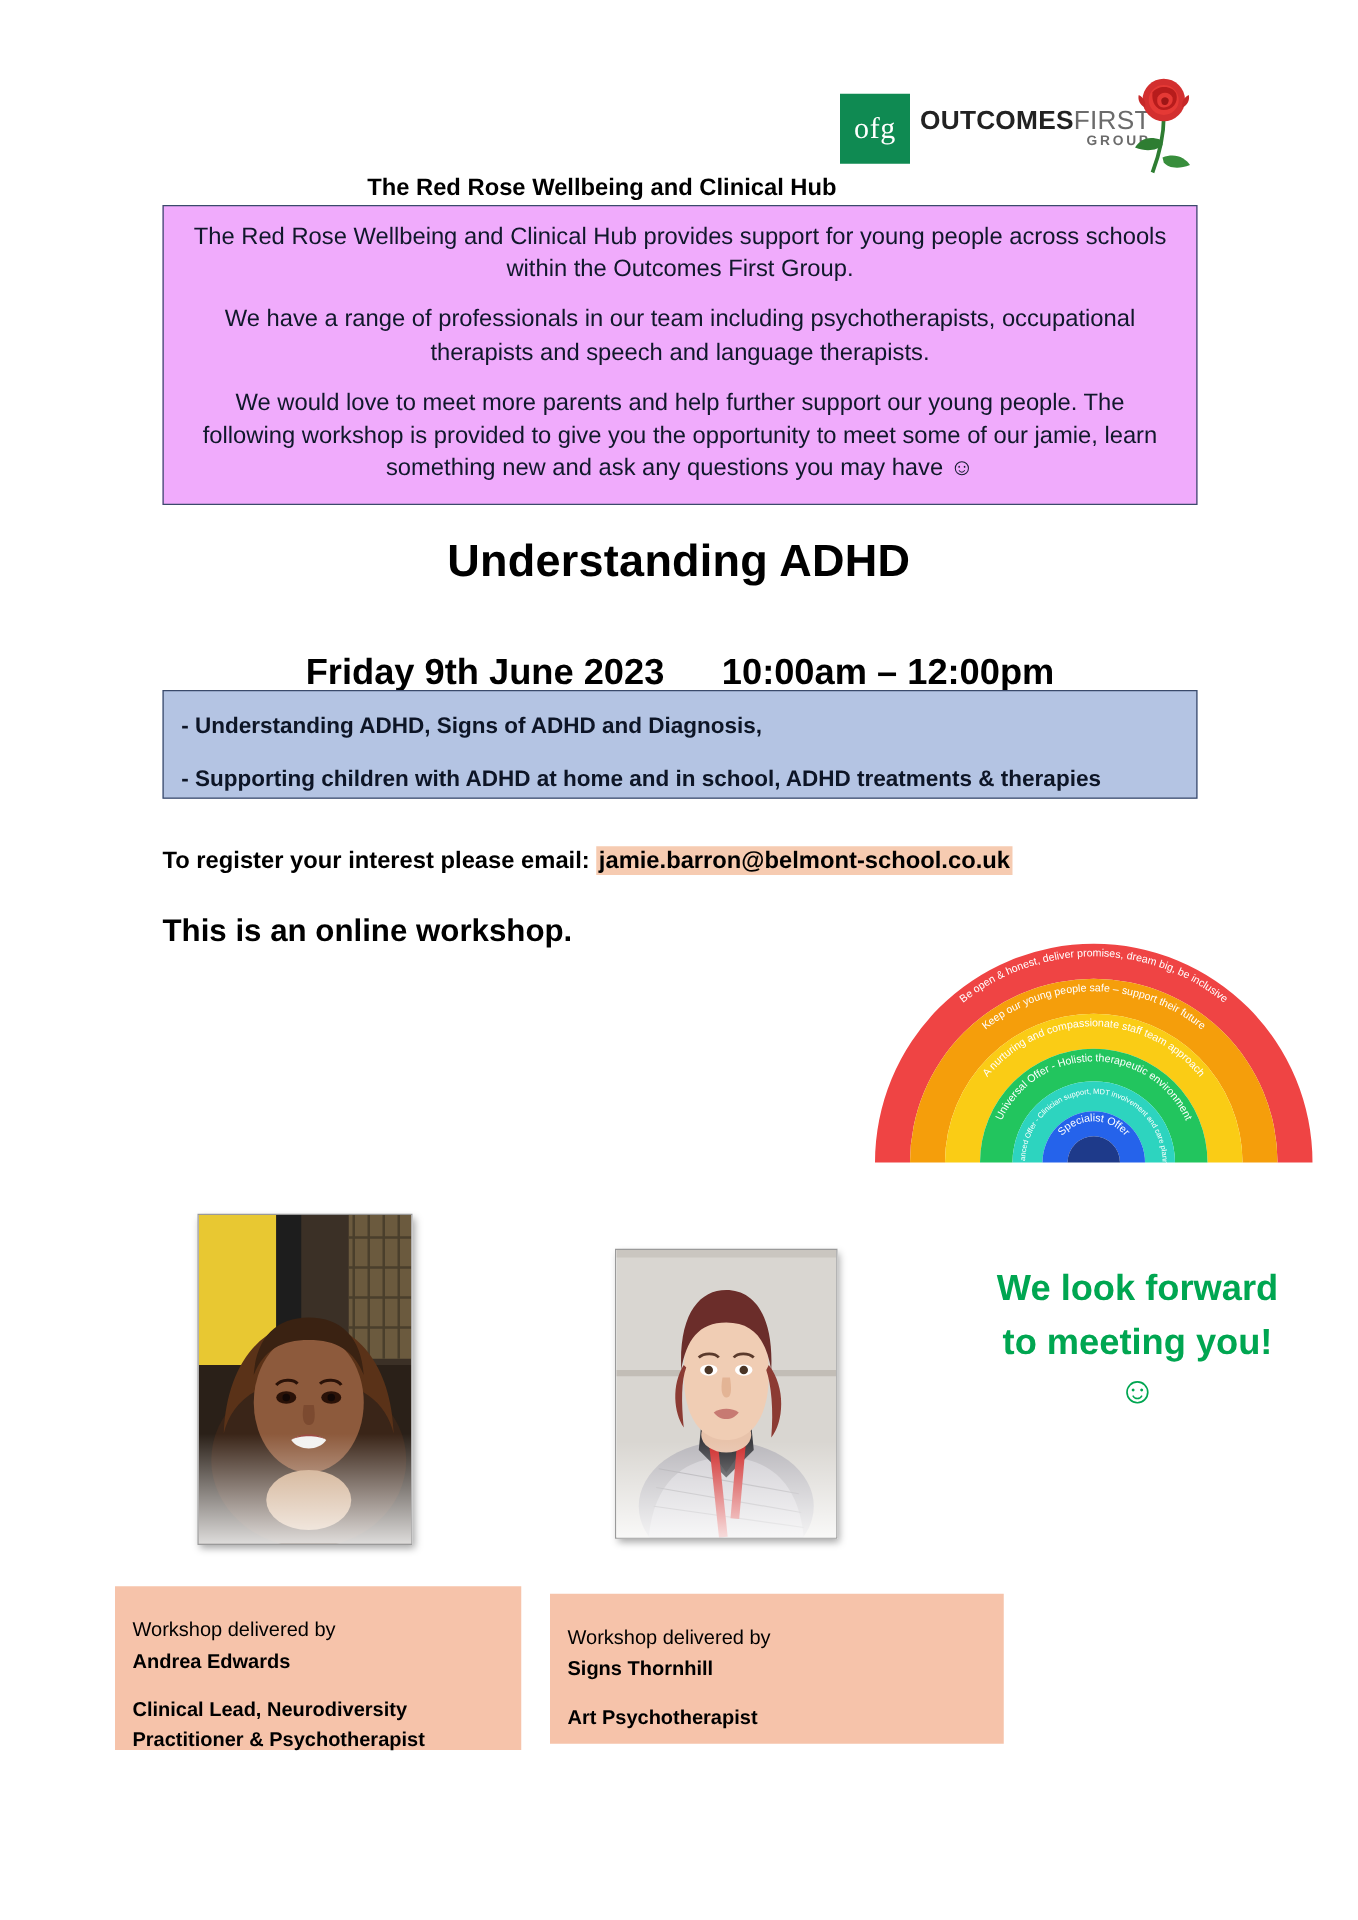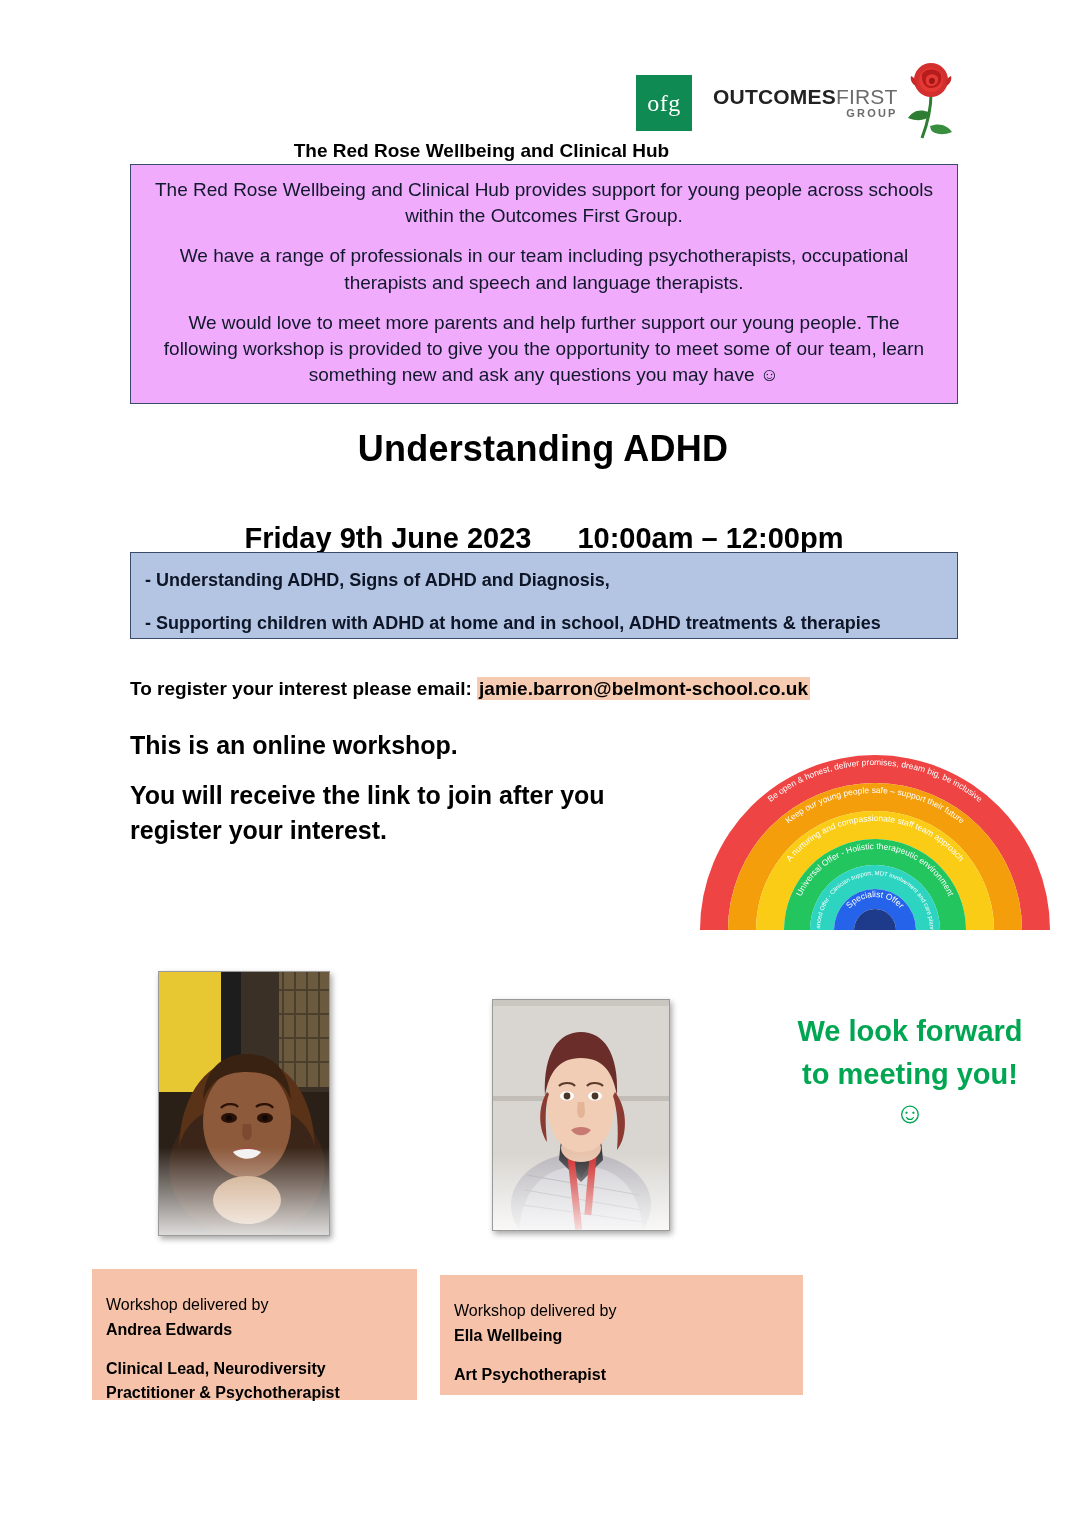--- a/index.html
+++ b/index.html
@@ -19,25 +19,24 @@
   
   #header-area {
     position: absolute;
     top: 60px;
     left: 0;
     width: 1086px;
     height: 110px;
   }
   #ofg-logo {
     position: absolute;
-    left: 636px;
+    left: 672px;
     top: 15px;
     display: flex;
     align-items: center;
-    gap: 13px;
   }
   #ofg-mark {
     width: 56px;
     height: 56px;
     background: #0f8a52;
     color: #ffffff;
     display: flex;
     align-items: center;
     justify-content: center;
     font-family: "Liberation Serif", serif;
@@ -314,42 +313,41 @@
     <path d="M18 26 C14 24 12 20 13 16 C17 18 19 22 18 26 Z" fill="#c62828"></path>
     <path d="M48 26 C52 24 54 20 53 16 C49 18 47 22 48 26 Z" fill="#c62828"></path>
   </svg>
 
   <div id="hub-title">The Red Rose Wellbeing and Clinical Hub</div>
 </div>
 
 <div id="intro-box">
   <p>The Red Rose Wellbeing and Clinical Hub provides support for young people across schools within the Outcomes First Group.</p>
   <p>We have a range of professionals in our team including psychotherapists, occupational therapists and speech and language therapists.</p>
-  <p>We would love to meet more parents and help further support our young people. The following workshop is provided to give you the opportunity to meet some of our team, learn something new and ask any questions you may have ☺</p>
+  <p>We would love to meet more parents and help further support our young people. The following workshop is provided to give you the opportunity to meet some of our jamie, learn something new and ask any questions you may have ☺</p>
 </div>
 
 <div id="workshop-title">Understanding ADHD</div>
 
 <div id="workshop-datetime">
   <span>Friday 9th June 2023</span><span class="gap"></span><span>10:00am – 12:00pm</span>
 </div>
 
 <div id="topics-box">
   <p class="topic">- Understanding ADHD, Signs of ADHD and Diagnosis,</p>
   <p class="topic">- Supporting children with ADHD at home and in school, ADHD treatments &amp; therapies</p>
 </div>
 
 <div id="register-line">
   <span>To register your interest please email:</span>
   <span id="register-email">jamie.barron@belmont-school.co.uk</span>
 </div>
 
 <div id="online-text">
   <p>This is an online workshop.</p>
-  <p>You will receive the link to join after you register your interest.</p>
 </div>
 
 <div id="rainbow-graphic">
   <svg width="370" height="190" viewBox="0 0 370 190">
     <defs>
       <path id="arc1" d="M 20 185 A 165 165 0 0 1 350 185"></path>
       <path id="arc2" d="M 48 185 A 137 137 0 0 1 322 185"></path>
       <path id="arc3" d="M 76 185 A 109 109 0 0 1 294 185"></path>
       <path id="arc4" d="M 104 185 A 81 81 0 0 1 266 185"></path>
       <path id="arc5" d="M 130 185 A 55 55 0 0 1 240 185"></path>
@@ -446,15 +444,15 @@
 
 <div class="caption-box" id="caption-andrea">
   <p class="lead">Workshop delivered by</p>
   <p class="name">Andrea Edwards</p>
   <p class="role">Clinical Lead, Neurodiversity</p>
   <p class="role">Practitioner &amp; Psychotherapist</p>
 </div>
 
 <div class="caption-box" id="caption-ella">
   <p class="lead">Workshop delivered by</p>
-  <p class="name">Ella Wellbeing</p>
+  <p class="name">Signs Thornhill</p>
   <p class="role">Art Psychotherapist</p>
 </div>
 
 </body></html>

